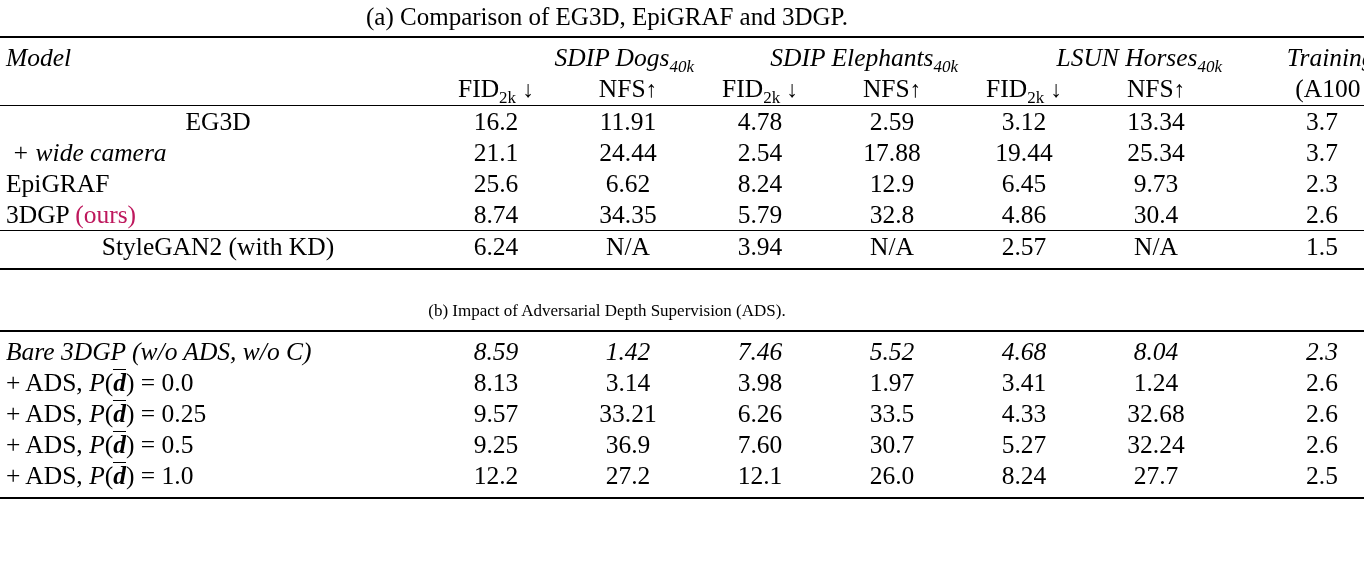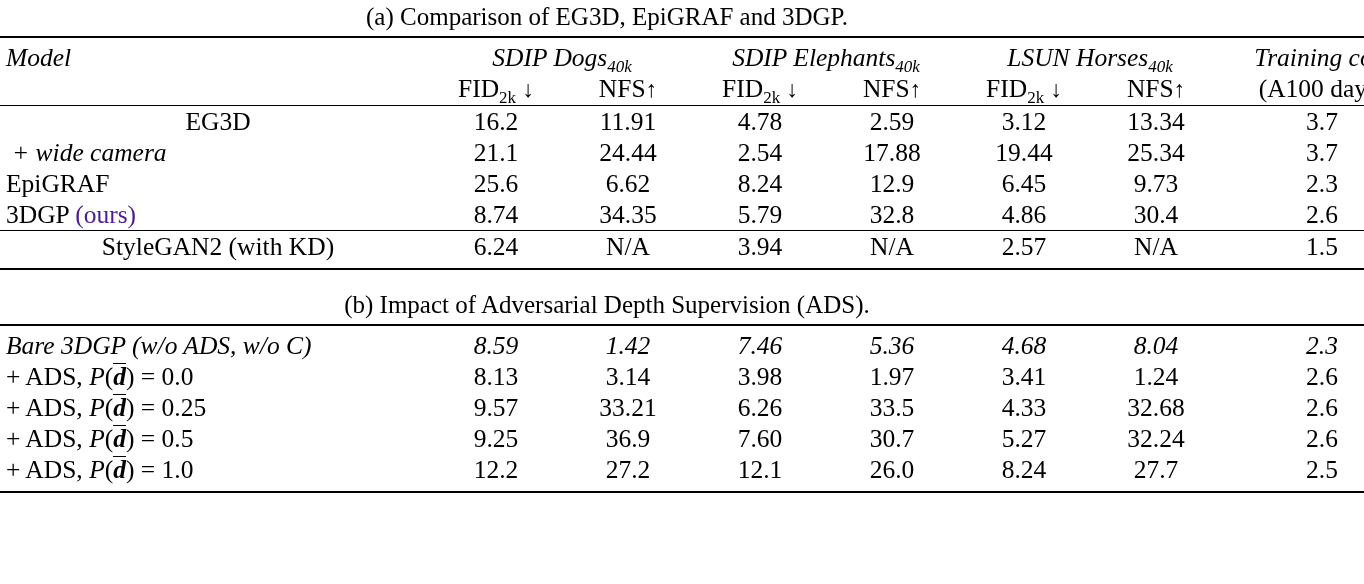--- a/index.html
+++ b/index.html
@@ -53,36 +53,36 @@
   .spacer-row td { height: 6px; }
   .hdr-row td { padding-top: 4px; font-style: italic; }
   .model-col {
     text-align: left;
     padding-left: 6px !important;
   }
   .num {
     text-align: center;
   }
   .grp-hdr {
-    text-align: center;
+    text-align: right;
   }
   sub {
     font-size: 17px;
     line-height: 0;
   }
   .ours {
-    color: #4c1d95;
+    color: #be185d;
   }
   .arrow { font-size: 23px; }
   .indent { padding-left: 12px !important; font-style: italic; }
   .sec-b-caption {
     text-align: center;
-    font-size: 25px;
+    font-size: 17px;
     line-height: 30px;
-    padding-top: 20px;
+    padding-top: 26px;
     padding-bottom: 4px;
   }
   .math-i { font-style: italic; }
   .bold-d { font-weight: bold; font-style: italic; }
   .overbar {
     border-top: 1.5px solid #000;
     display: inline-block;
     line-height: 1;
     padding-top: 0px;
   }
@@ -195,21 +195,21 @@
         <col class="c-n">
         <col class="c-n">
         <col class="c-last">
     </colgroup>
     <tbody>
       <tr class="rule-top hdr-row">
         <td class="model-col">Bare 3DGP (w/o ADS, w/o C)</td>
         <td class="num">8.59</td>
         <td class="num">1.42</td>
         <td class="num">7.46</td>
-        <td class="num">5.36</td>
+        <td class="num">5.52</td>
         <td class="num">4.68</td>
         <td class="num">8.04</td>
         <td class="num">2.3</td>
       </tr>
       <tr>
         <td class="model-col">+ ADS, <span class="math-i">P</span>(<span class="overbar bold-d">d</span>) = <span>0.0</span></td>
         <td class="num">8.13</td>
         <td class="num">3.14</td>
         <td class="num">3.98</td>
         <td class="num">1.97</td>

